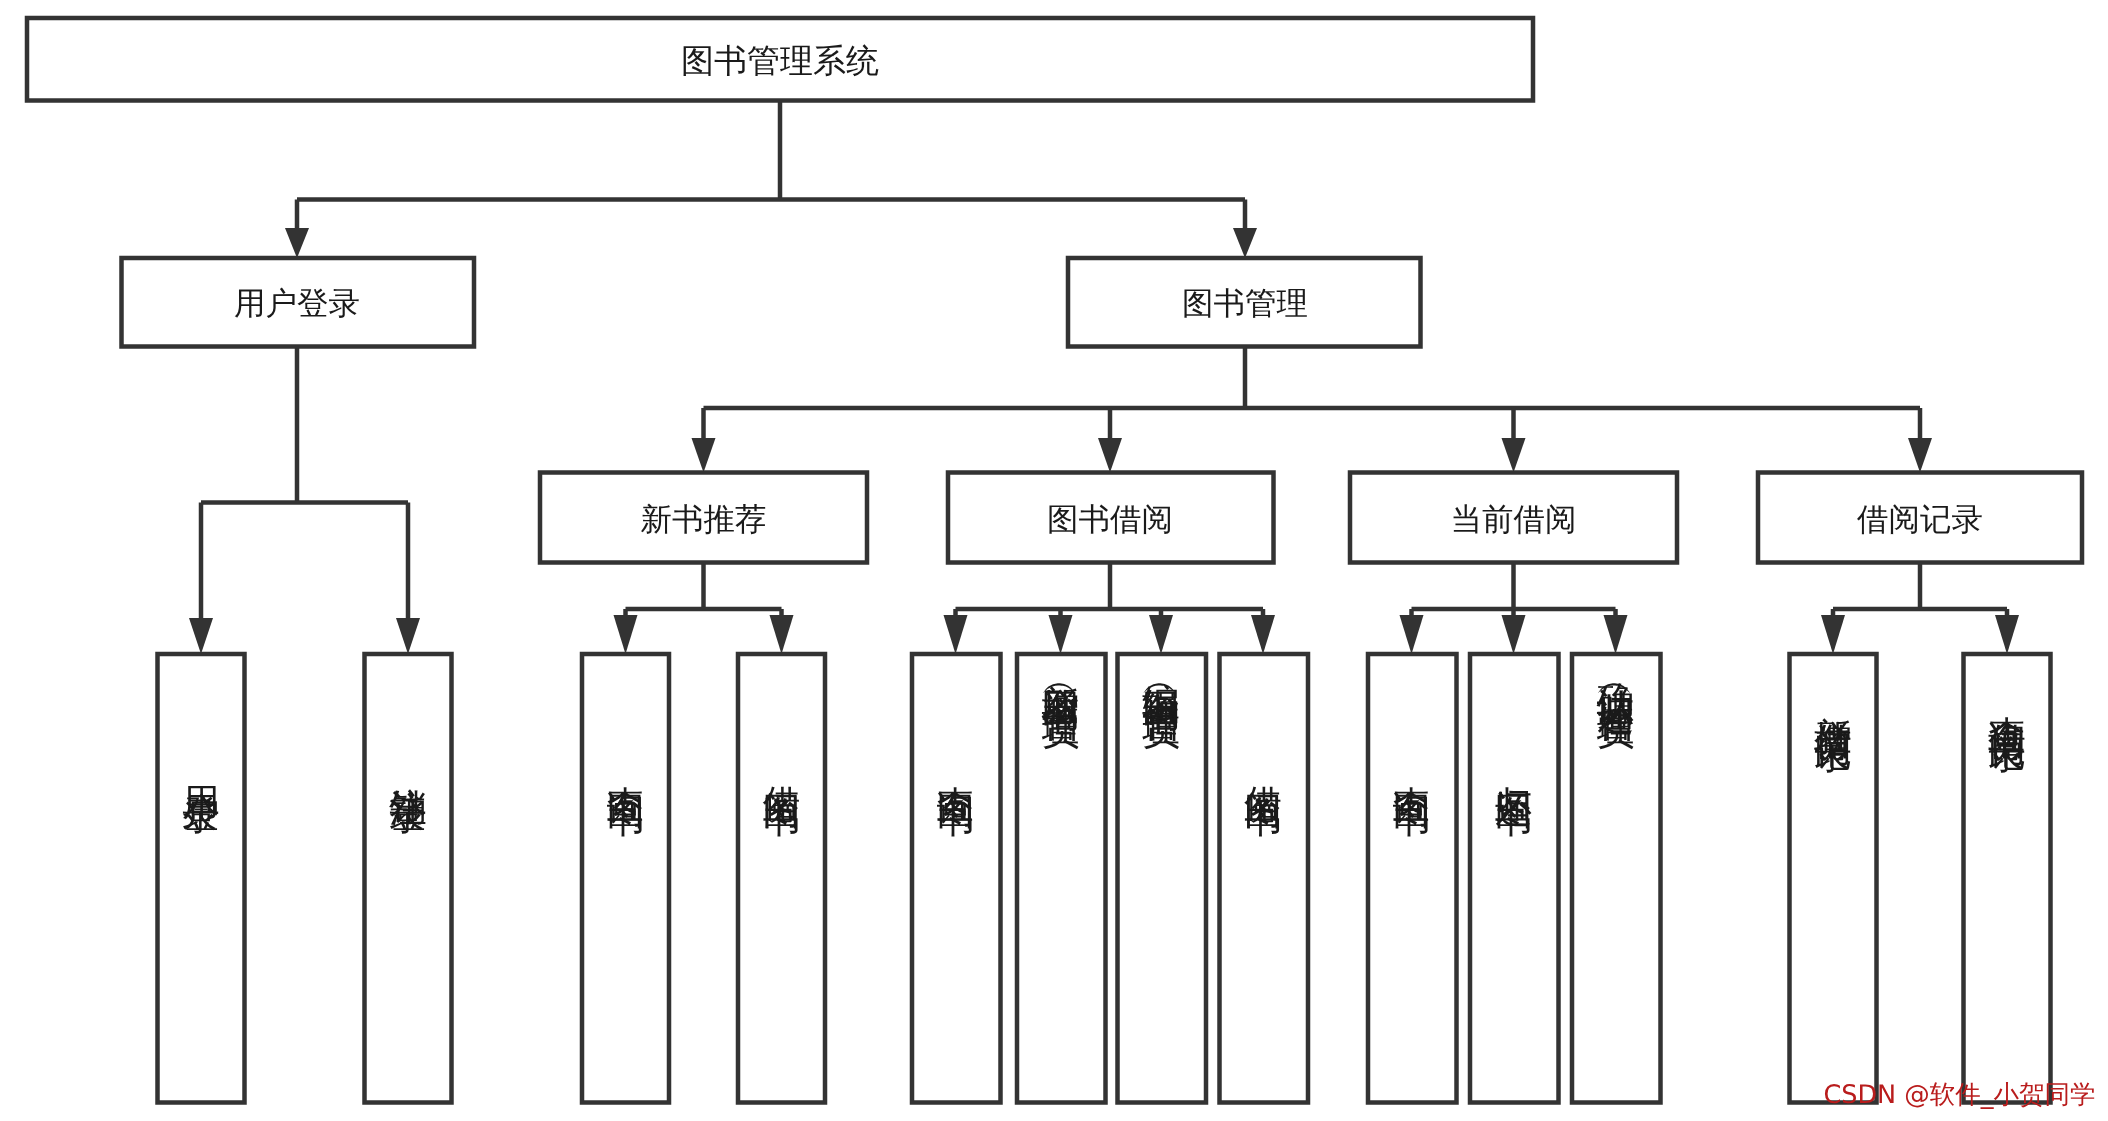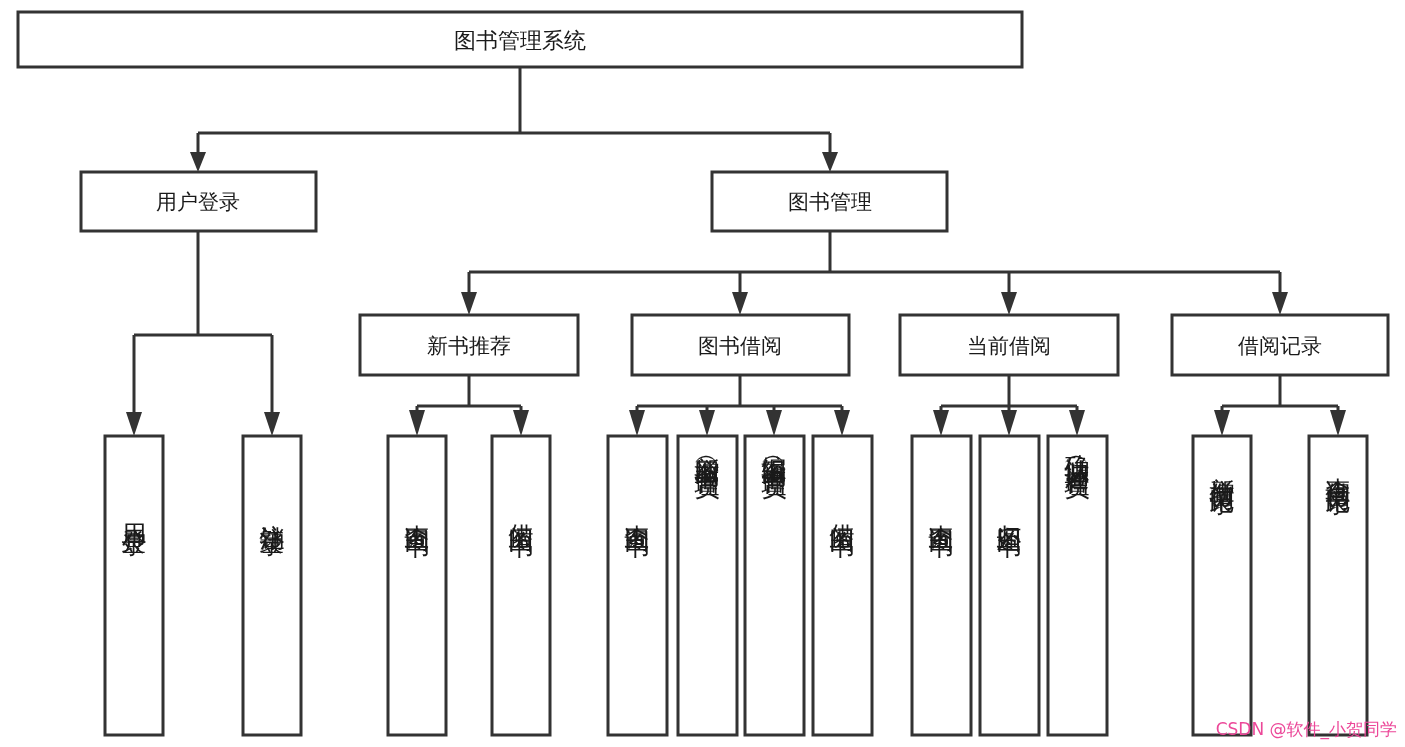--- a/index.html
+++ b/index.html
@@ -49,21 +49,21 @@
   .arrow-head {
     fill: #333333;
     stroke: none;
   }
   .watermark {
     position: absolute;
     right: 8px;
     bottom: 6px;
     font-family: "DejaVu Sans", "Liberation Sans", sans-serif;
     font-size: 17px;
-    color: #ec4899;
+    color: #b91c1c;
     white-space: nowrap;
     pointer-events: none;
   }
 </style>
 </head>
 <body>
 
 <svg id="diagram" viewBox="0 0 1405 747">
 
   <g>

